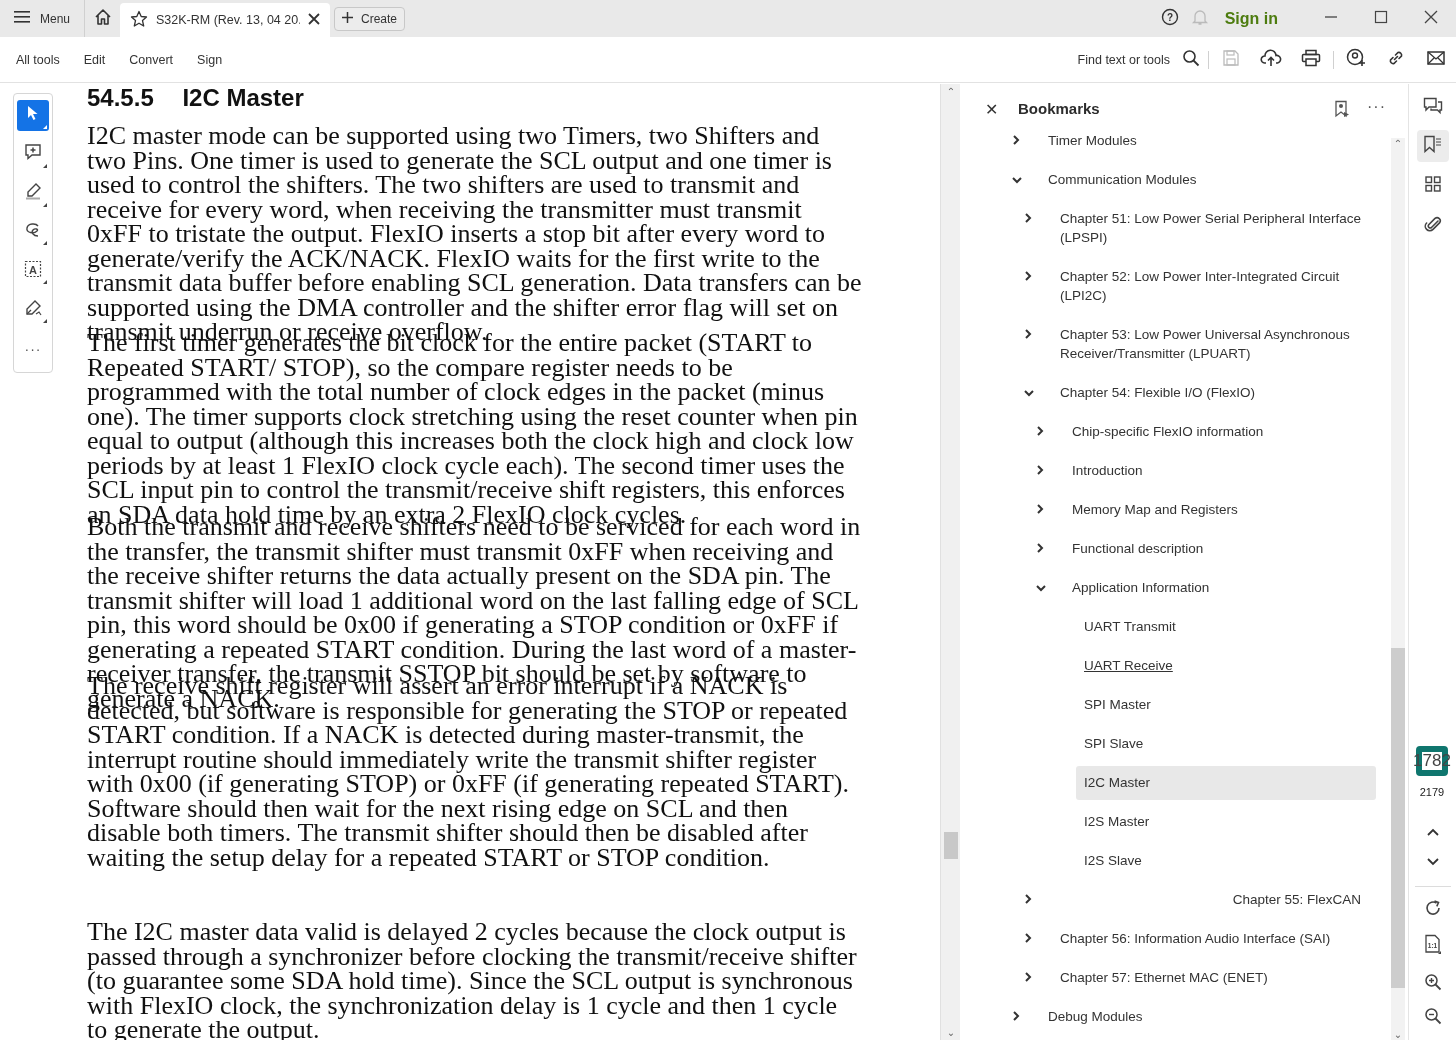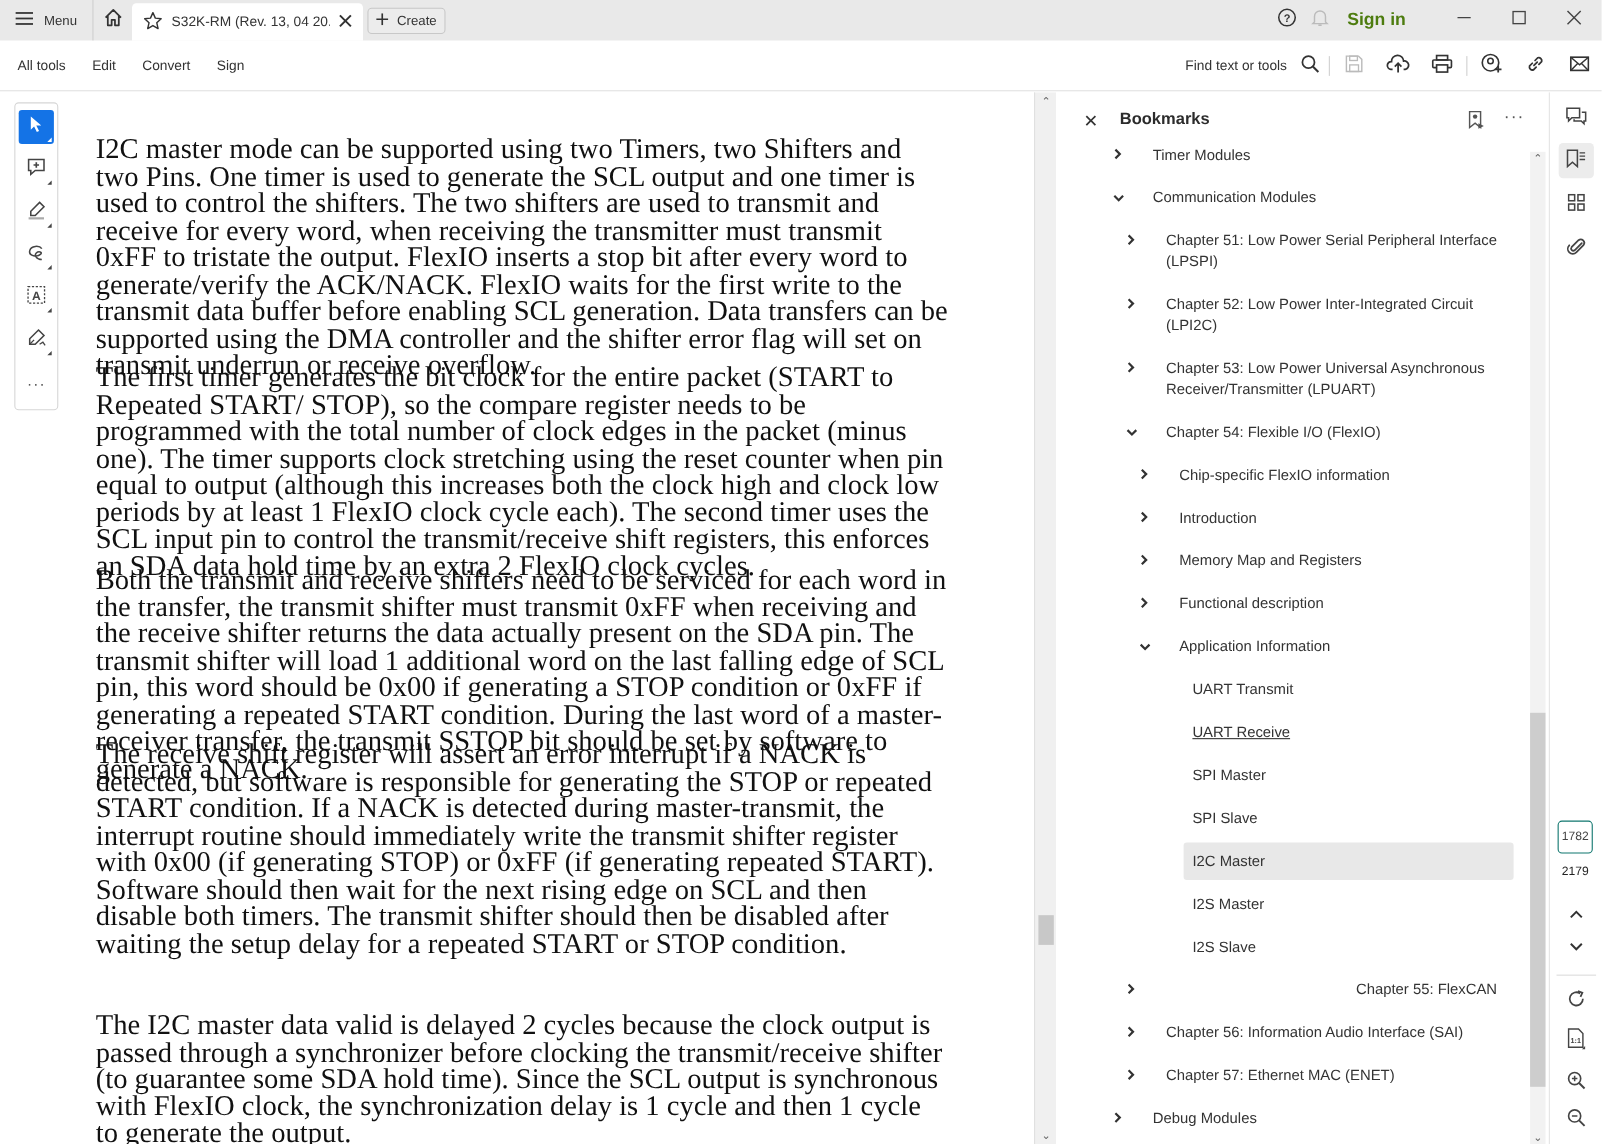--- a/index.html
+++ b/index.html
@@ -40,21 +40,21 @@
 .bm-more{position:absolute;left:406px;top:14px;font-size:16px;color:#555;letter-spacing:1px}
 .bm-list{position:absolute;left:0;top:48px;width:430px;height:908px;overflow:hidden}
 .bm-item{position:absolute;font-size:13.5px;color:#333;line-height:19px}
 .bm-item .chev{position:absolute;font-size:12px;color:#333;font-weight:bold}
 .bm-item.sel .bg{position:absolute;background:#e8e8e8;border-radius:3px}
 .bm-scroll{position:absolute;left:1391px;top:138px;width:14px;height:902px;background:#f2f2f2}
 .bm-scroll .thumb{position:absolute;left:0;top:510px;width:14px;height:340px;background:#cdcdcd}
 .rightbar{position:absolute;left:1408px;top:84px;width:48px;height:956px;background:#fff;border-left:1px solid #e4e4e4}
 .rb-icon{position:absolute;left:8px;width:32px;height:32px;display:flex;align-items:center;justify-content:center;color:#444;border-radius:4px}
 .rb-icon.active{background:#ececec}
-.pagebox{position:absolute;left:7px;top:662px;width:32px;height:30px;border:1px solid #0f766e;border-radius:4px;font-size:11px;color:#444;display:flex;align-items:center;justify-content:center}
+.pagebox{position:absolute;left:7px;top:662px;width:32px;height:30px;border:6px solid #0f766e;border-radius:4px;font-size:17px;color:#444;display:flex;align-items:center;justify-content:center}
 .pagetotal{position:absolute;left:0;top:702px;width:46px;text-align:center;font-size:11px;color:#222}
 .rb-sep{position:absolute;left:6px;top:802px;width:36px;height:1px;background:#dcdcdc}
 </style>
 </head>
 <body>
 
 <div class="titlebar">
   <div class="tb-menu">
     <span>
       <svg width="16" height="14" viewBox="0 0 16 14">
@@ -225,20 +225,24 @@
           <path d="M12 15 L15 13 L17 16" fill="none" stroke="#444" stroke-width="1.2"></path>
         </svg></span>
     <span class="corner"></span>
   </div>
   <div class="lt-btn">
     <span style="font-size:14px;letter-spacing:1px;color:#555">···</span>
   </div>
 </div>
 
 <div class="doc">
+  <h2>
+    <span class="num">54.5.5</span>
+    <span>I2C Master</span>
+  </h2>
   <p class="para" style="top:40px">I2C master mode can be supported using two Timers, two Shifters and two Pins. One timer is used to generate the SCL output and one timer is used to control the shifters. The two shifters are used to transmit and receive for every word, when receiving the transmitter must transmit 0xFF to tristate the output. FlexIO inserts a stop bit after every word to generate/verify the ACK/NACK. FlexIO waits for the first write to the transmit data buffer before enabling SCL generation. Data transfers can be supported using the DMA controller and the shifter error flag will set on transmit underrun or receive overflow.</p>
   <p class="para" style="top:247px">The first timer generates the bit clock for the entire packet (START to Repeated START/ STOP), so the compare register needs to be programmed with the total number of clock edges in the packet (minus one). The timer supports clock stretching using the reset counter when pin equal to output (although this increases both the clock high and clock low periods by at least 1 FlexIO clock cycle each). The second timer uses the SCL input pin to control the transmit/receive shift registers, this enforces an SDA data hold time by an extra 2 FlexIO clock cycles.</p>
   <p class="para" style="top:431px">Both the transmit and receive shifters need to be serviced for each word in the transfer, the transmit shifter must transmit 0xFF when receiving and the receive shifter returns the data actually present on the SDA pin. The transmit shifter will load 1 additional word on the last falling edge of SCL pin, this word should be 0x00 if generating a STOP condition or 0xFF if generating a repeated START condition. During the last word of a master-receiver transfer, the transmit SSTOP bit should be set by software to generate a NACK.</p>
   <p class="para" style="top:590px">The receive shift register will assert an error interrupt if a NACK is detected, but software is responsible for generating the STOP or repeated START condition. If a NACK is detected during master-transmit, the interrupt routine should immediately write the transmit shifter register with 0x00 (if generating STOP) or 0xFF (if generating repeated START). Software should then wait for the next rising edge on SCL and then disable both timers. The transmit shifter should then be disabled after waiting the setup delay for a repeated START or STOP condition.</p>
   <p class="para" style="top:836px">The I2C master data valid is delayed 2 cycles because the clock output is passed through a synchronizer before clocking the transmit/receive shifter (to guarantee some SDA hold time). Since the SCL output is synchronous with FlexIO clock, the synchronization delay is 1 cycle and then 1 cycle to generate the output.</p>
 </div>
 
 <div class="docscroll">
   <span class="arrow" style="top:2px">⌃</span>
   <div class="thumb"></div>

